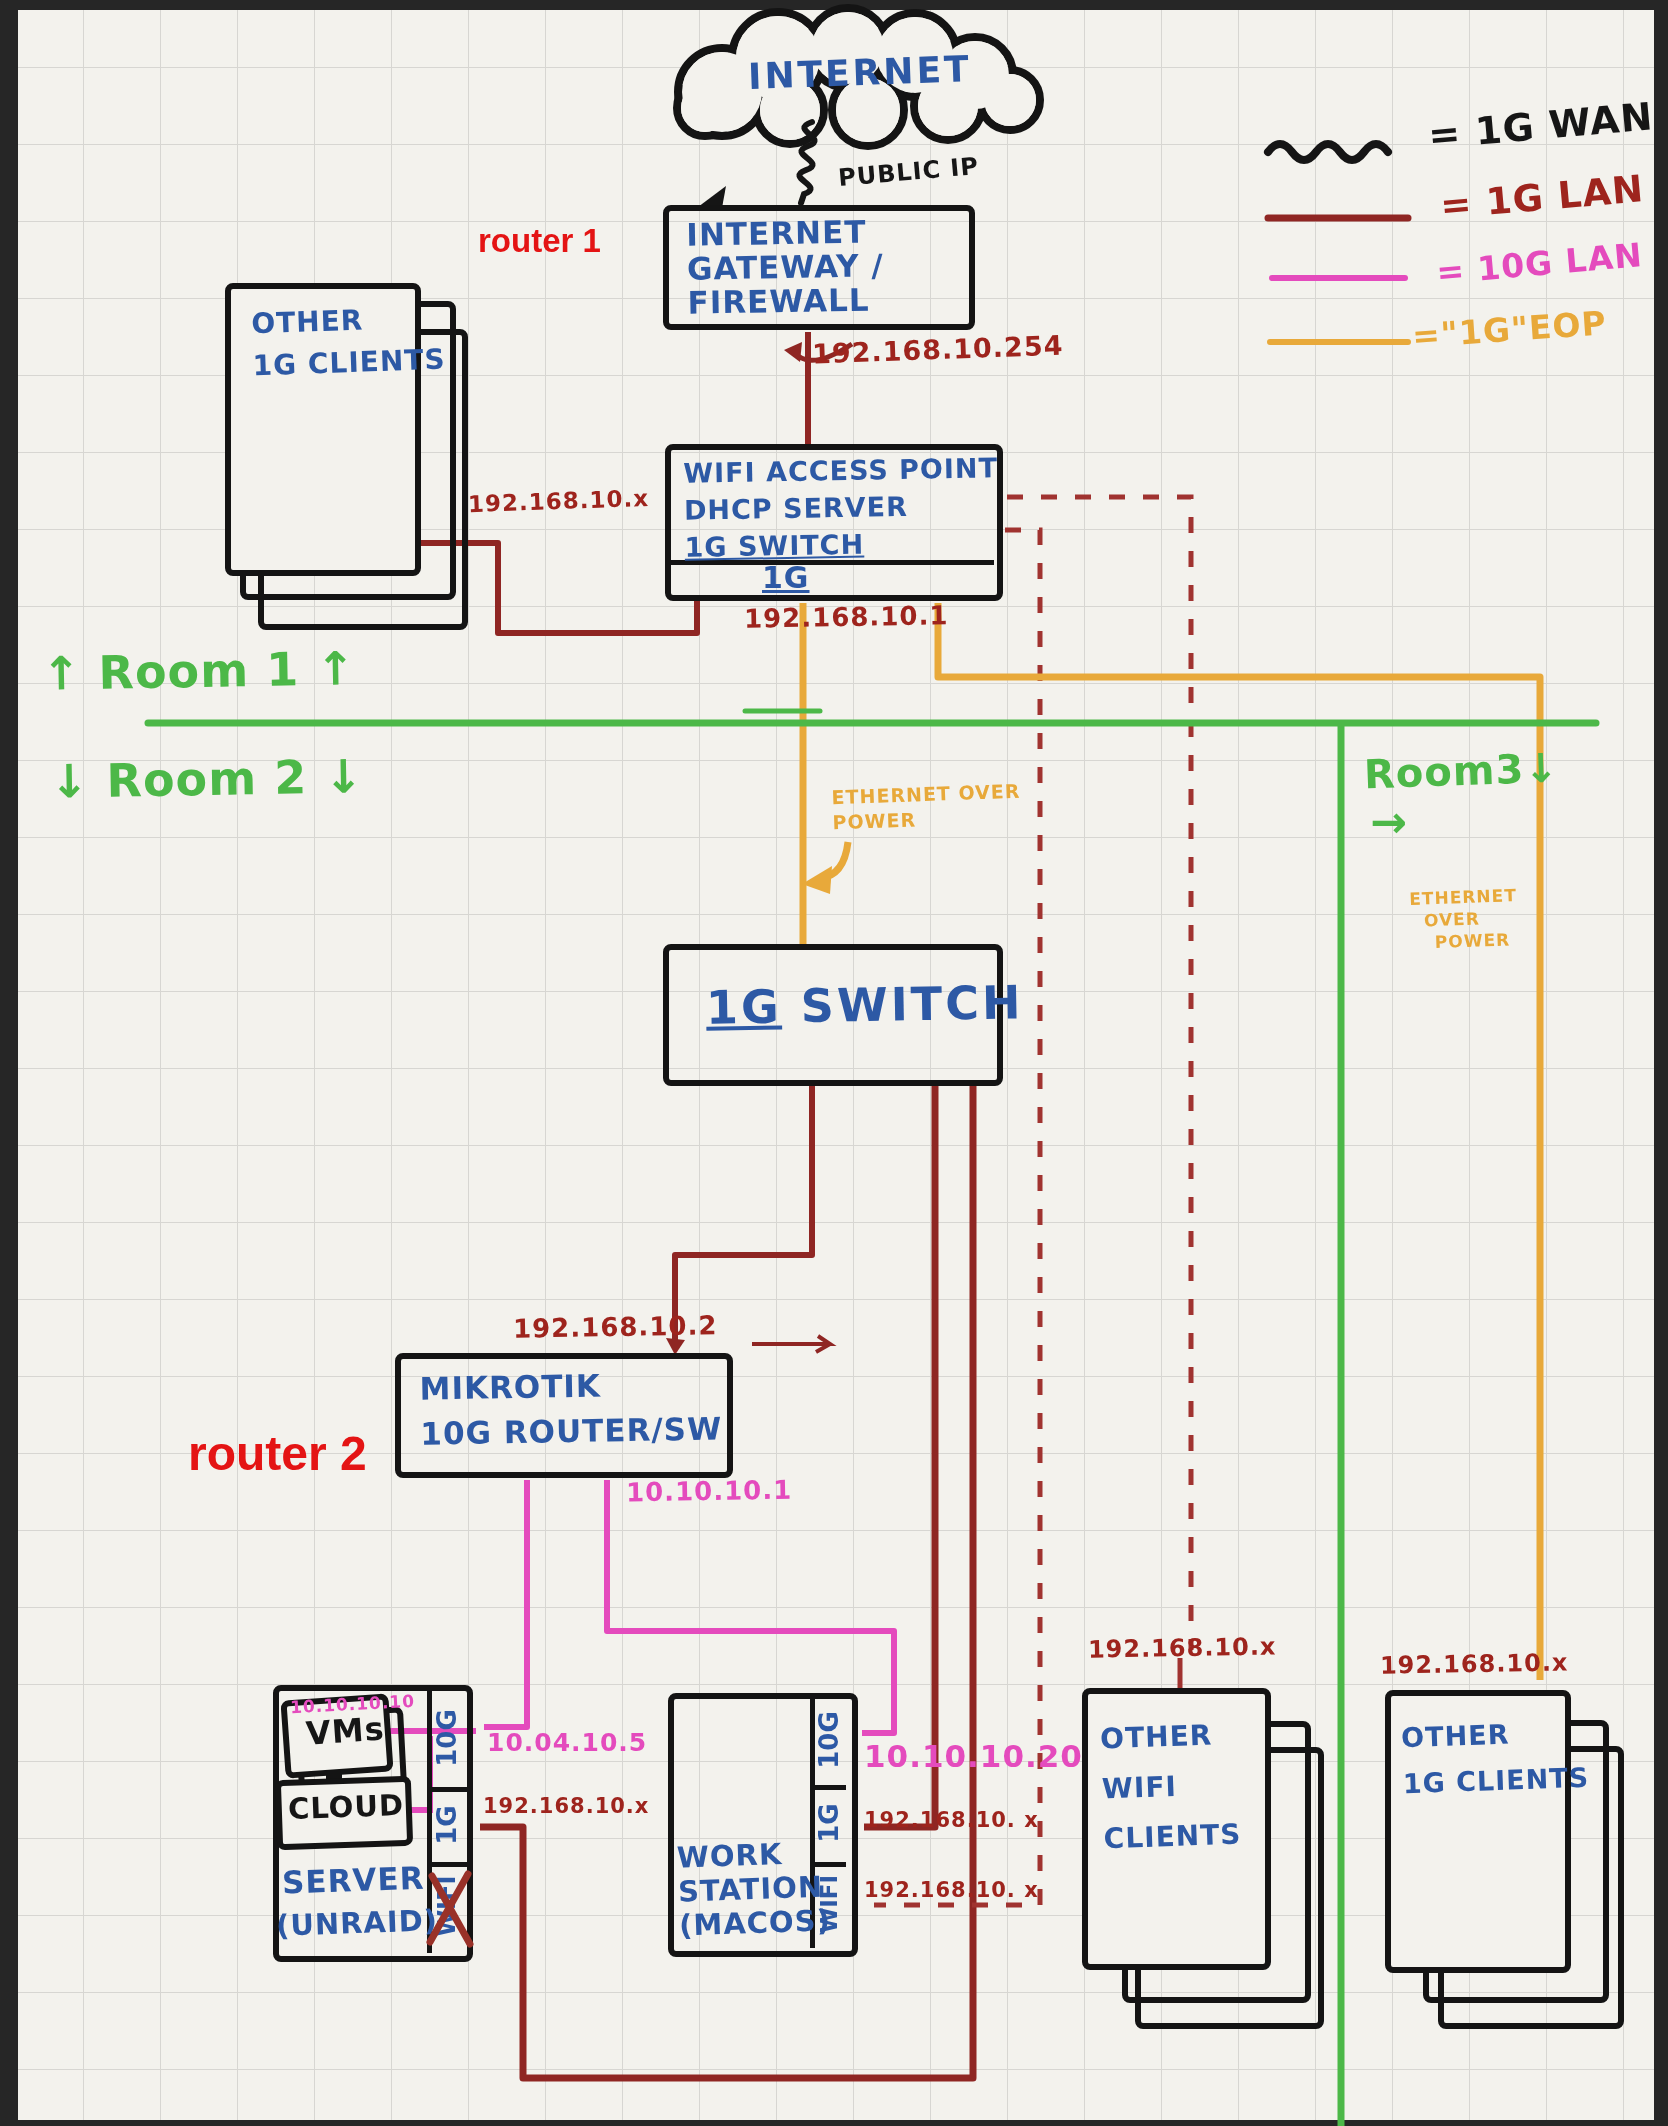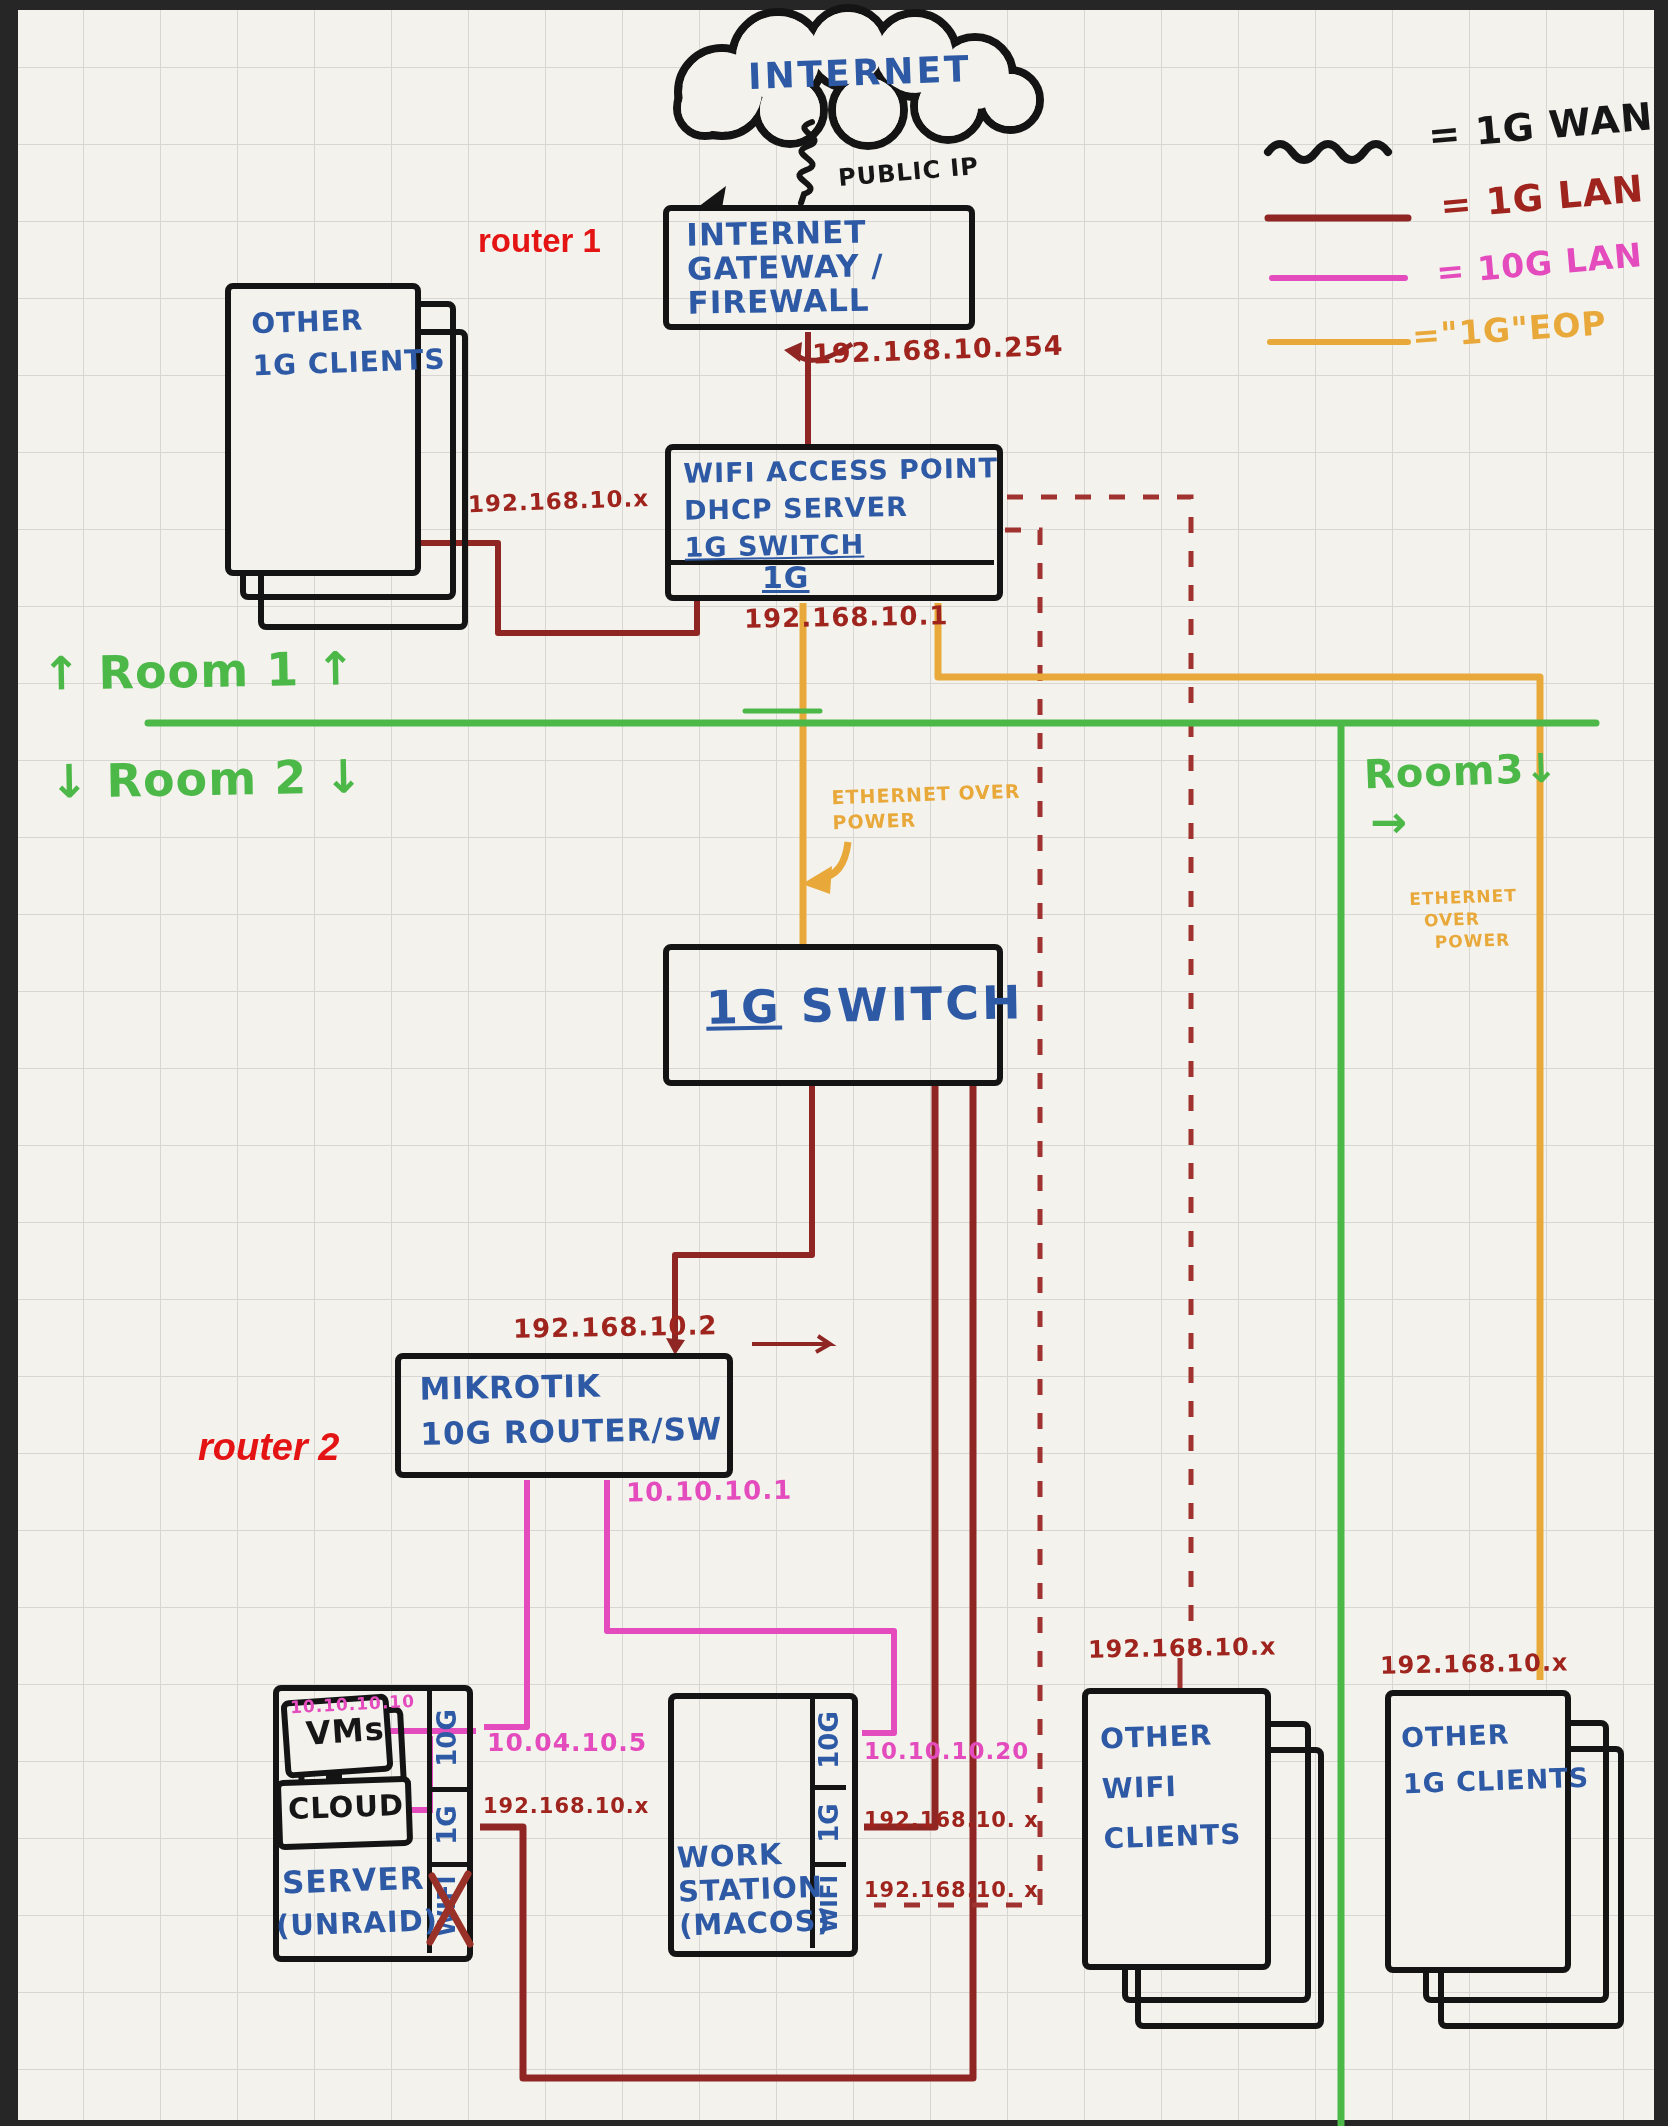--- a/index.html
+++ b/index.html
@@ -193,35 +193,35 @@
       <div>(MACOS)</div>
   </div>
 
   <svg class="layer" width="1668" height="2126" viewBox="0 0 1668 2126" style="pointer-events:none;">
     <path d="M432,1876 L470,1944 M468,1874 L430,1942" stroke="#993128" stroke-width="7" stroke-linecap="round"></path>
   </svg>
 
   <div class="abs hw blue nowrap" style="left:748px;top:52px;font-size:36px;letter-spacing:3px;transform:rotate(-2deg);">INTERNET</div>
   <div class="abs hw ink nowrap" style="left:838px;top:158px;font-size:24px;transform:rotate(-5deg);">PUBLIC IP</div>
   <div class="abs red-print nowrap" style="left:478px;top:222px;font-size:33px;">router 1</div>
-  <div class="abs red-print nowrap" style="left:198px;top:1426px;font-size:38px;font-style:italic;">router 2</div>
+  <div class="abs red-print nowrap" style="left:188px;top:1426px;font-size:48px;">router 2</div>
   <div class="abs hw dred nowrap" style="left:812px;top:334px;font-size:27px;transform:rotate(-2deg);">192.168.10.254</div>
 
   <div class="abs hw ink nowrap" style="left:1428px;top:104px;font-size:38px;transform:rotate(-5deg);">= 1G WAN</div>
   <div class="abs hw dred nowrap" style="left:1440px;top:176px;font-size:37px;transform:rotate(-5deg);">= 1G LAN</div>
   <div class="abs hw pink nowrap" style="left:1436px;top:244px;font-size:33px;transform:rotate(-5deg);">= 10G LAN</div>
   <div class="abs hw orange nowrap" style="left:1412px;top:310px;font-size:33px;transform:rotate(-4deg);">="1G"EOP</div>
 
   <div class="abs hw dred nowrap" style="left:468px;top:488px;font-size:23px;transform:rotate(-2deg);">192.168.10.x</div>
   <div class="abs hw dred nowrap" style="left:744px;top:602px;font-size:26px;transform:rotate(-1deg);">192.168.10.1</div>
   <div class="abs hw dred nowrap" style="left:513px;top:1312px;font-size:26px;transform:rotate(-1deg);">192.168.10.2</div>
   <div class="abs hw pink nowrap" style="left:626px;top:1476px;font-size:26px;transform:rotate(-1deg);">10.10.10.1</div>
   <div class="abs hw pink nowrap" style="left:487px;top:1728px;font-size:25px;">10.04.10.5</div>
   <div class="abs hw dred nowrap" style="left:483px;top:1794px;font-size:21px;">192.168.10.x</div>
-  <div class="abs hw pink nowrap" style="left:864px;top:1738px;font-size:23px;">10.10.10.20</div>
+  <div class="abs hw pink nowrap" style="left:864px;top:1738px;font-size:31px;">10.10.10.20</div>
   <div class="abs hw dred nowrap" style="left:864px;top:1808px;font-size:21px;">192.168.10. x</div>
   <div class="abs hw dred nowrap" style="left:864px;top:1878px;font-size:21px;">192.168.10. x</div>
   <div class="abs hw dred nowrap" style="left:1088px;top:1634px;font-size:24px;transform:rotate(-1deg);">192.168.10.x</div>
   <div class="abs hw dred nowrap" style="left:1380px;top:1650px;font-size:24px;transform:rotate(-1deg);">192.168.10.x</div>
 
   <div class="abs hw green nowrap" style="left:42px;top:644px;font-size:46px;transform:rotate(-1deg);">↑ Room 1 ↑</div>
   <div class="abs hw green nowrap" style="left:50px;top:752px;font-size:46px;transform:rotate(-1deg);">↓ Room 2 ↓</div>
   <div class="abs hw green nowrap" style="left:1364px;top:748px;font-size:40px;transform:rotate(-2deg);">Room3↓</div>
   <div class="abs hw green nowrap" style="left:1370px;top:796px;font-size:44px;">→</div>
 

